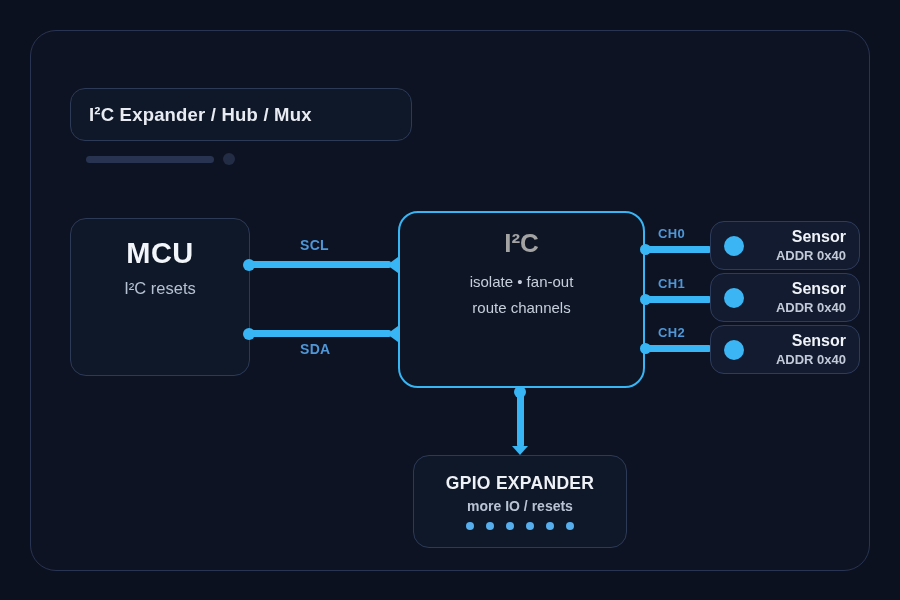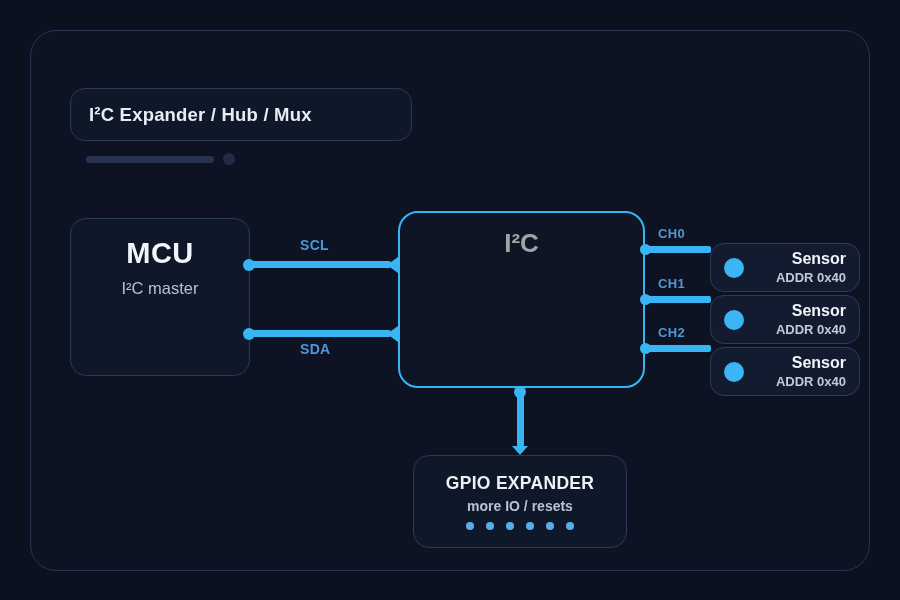--- a/index.html
+++ b/index.html
@@ -26,21 +26,21 @@
   .wire.v{width:7px;border-radius:2px;}
   .wdot{position:absolute;width:12px;height:12px;border-radius:50%;background:#38b5f4;}
   .wdot.s{width:11px;height:11px;}
   .arrow-r{position:absolute;width:0;height:0;border-top:8px solid transparent;
            border-bottom:8px solid transparent;border-right:11px solid #38b5f4;}
   .arrow-d{position:absolute;width:0;height:0;border-left:8px solid transparent;
            border-right:8px solid transparent;border-top:9px solid #38b5f4;}
   .wlabel{position:absolute;font-size:14px;font-weight:700;color:#4f97d7;letter-spacing:.3px;}
   .chlabel{position:absolute;font-size:13px;font-weight:700;color:#4f97d7;letter-spacing:.3px;}
   .sensor{left:710px;width:150px;height:49px;border-radius:14px;border-color:#2e3c5c;background:#121b2f;
-          display:flex;align-items:center;margin-top:22px;}
+          display:flex;align-items:center;}
   .sensor .led{width:20px;height:20px;border-radius:50%;background:#3cb5f4;margin-left:13px;flex:0 0 auto;}
   .sensor .txt{margin-left:auto;padding-right:13px;text-align:right;}
   .sensor .nm{font-size:16px;font-weight:700;color:#f0f3f8;line-height:18px;}
   .sensor .ad{font-size:13px;font-weight:700;color:#c3cbd9;margin-top:2px;}
   .gpio{left:413px;top:455px;width:214px;height:93px;display:flex;flex-direction:column;
         align-items:center;padding-top:16px;}
   .gpio .big{font-size:17.5px;font-weight:700;color:#eef1f6;line-height:22px;letter-spacing:.3px;}
   .gpio .sub{margin-top:3px;font-size:14px;font-weight:700;color:#b9c3d4;line-height:18px;}
   .gpio .dots{margin-top:7px;display:flex;gap:12px;}
   .gpio .dots i{width:8px;height:8px;border-radius:50%;background:#57aeed;display:block;}
@@ -52,35 +52,39 @@
   <div class="frame"></div>
 
   <div class="node title-box">
     <span class="t">I²C Expander / Hub / Mux</span>
   </div>
   <div class="progress-track"></div>
   <div class="progress-dot"></div>
 
   <div class="node mcu">
     <div class="big">MCU</div>
-    <div class="sub">I²C master</div>
+    <div class="sub">I²C resets</div>
   </div>
 
   <div class="wlabel" style="left:300px;top:237px;">SCL</div>
   <div class="wire h" style="left:248px;top:261px;width:143px;"></div>
   <div class="wdot" style="left:243px;top:258.5px;"></div>
   <div class="arrow-r" style="left:387px;top:256.5px;"></div>
 
   <div class="wlabel" style="left:300px;top:341px;">SDA</div>
   <div class="wire h" style="left:248px;top:330px;width:143px;"></div>
   <div class="wdot" style="left:243px;top:327.5px;"></div>
   <div class="arrow-r" style="left:387px;top:325.5px;"></div>
 
   <div class="node mux">
     <div class="big">I²C</div>
+    <div class="desc">
+      <div>isolate • fan-out</div>
+      <div>route channels</div>
+    </div>
   </div>
 
   <div class="chlabel" style="left:658px;top:226px;">CH0</div>
   <div class="wire h" style="left:645px;top:245.5px;width:66px;"></div>
   <div class="wdot s" style="left:640px;top:243.5px;"></div>
 
   <div class="chlabel" style="left:658px;top:276px;">CH1</div>
   <div class="wire h" style="left:645px;top:295.5px;width:66px;"></div>
   <div class="wdot s" style="left:640px;top:293.5px;"></div>
 

